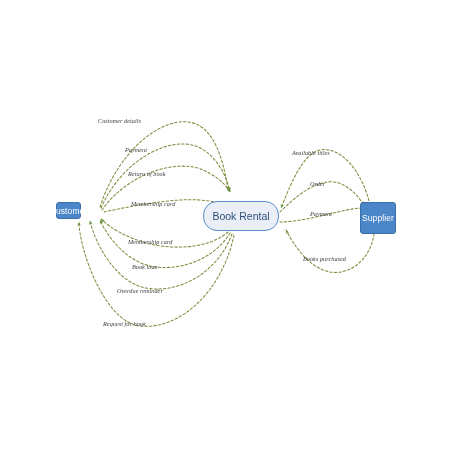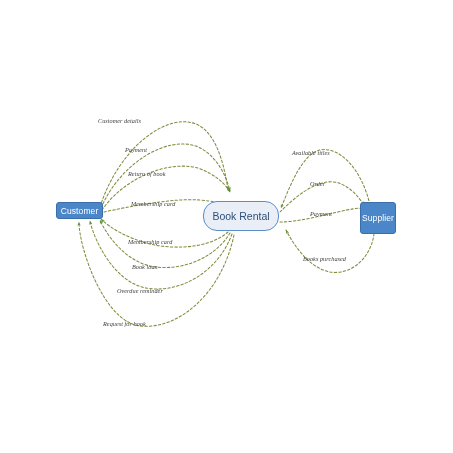--- a/index.html
+++ b/index.html
@@ -87,21 +87,21 @@
     <path class="flow-path" marker-end="url(#arrow-green)" d="M 230 233 C 214 260, 178 272, 150 266 C 124 260, 106 234, 100 220"></path>
     <path class="flow-path" marker-end="url(#arrow-green)" d="M 232 234 C 218 272, 180 294, 146 288 C 114 282, 94 240, 90 221"></path>
     <path class="flow-path" marker-end="url(#arrow-green)" d="M 234 235 C 222 292, 180 330, 140 326 C 104 322, 79 248, 79 222"></path>
 
     <path class="flow-path" marker-end="url(#arrow-green)" d="M 370 205 C 362 170, 340 146, 320 150 C 302 154, 290 186, 281 208"></path>
     <path class="flow-path" marker-end="url(#arrow-green)" d="M 280 212 C 296 196, 316 180, 334 182 C 348 184, 358 196, 364 205"></path>
     <path class="flow-path" marker-end="url(#arrow-green)" d="M 280 222 C 298 222, 320 216, 338 212 C 350 209, 358 208, 364 208"></path>
     <path class="flow-path" marker-end="url(#arrow-green)" d="M 374 220 C 378 250, 356 276, 330 272 C 308 268, 292 242, 286 230"></path>
   </svg>
 
-  <div class="node-box node-entity" style="left:56px; top:202px; width:47px; height:17px;">
+  <div class="node-box node-entity" style="left:56px; top:202px; width:25px; height:17px;">
     <span>Customer</span>
   </div>
 
   <div class="node-box node-process" style="left:203px; top:201px; width:76px; height:30px;">
     <span>Book Rental</span>
   </div>
 
   <div class="node-box node-entity" style="left:360px; top:202px; width:36px; height:32px;">
     <span>Supplier</span>
   </div>

